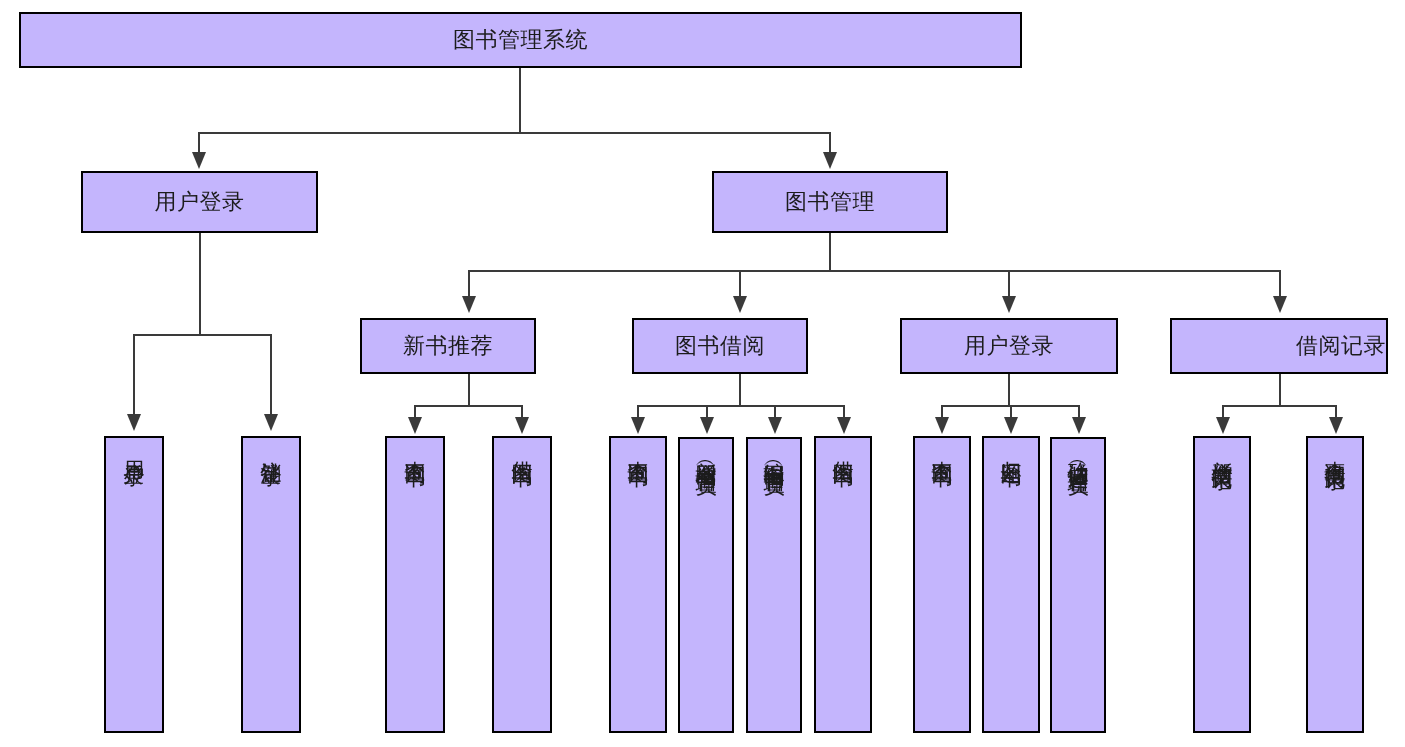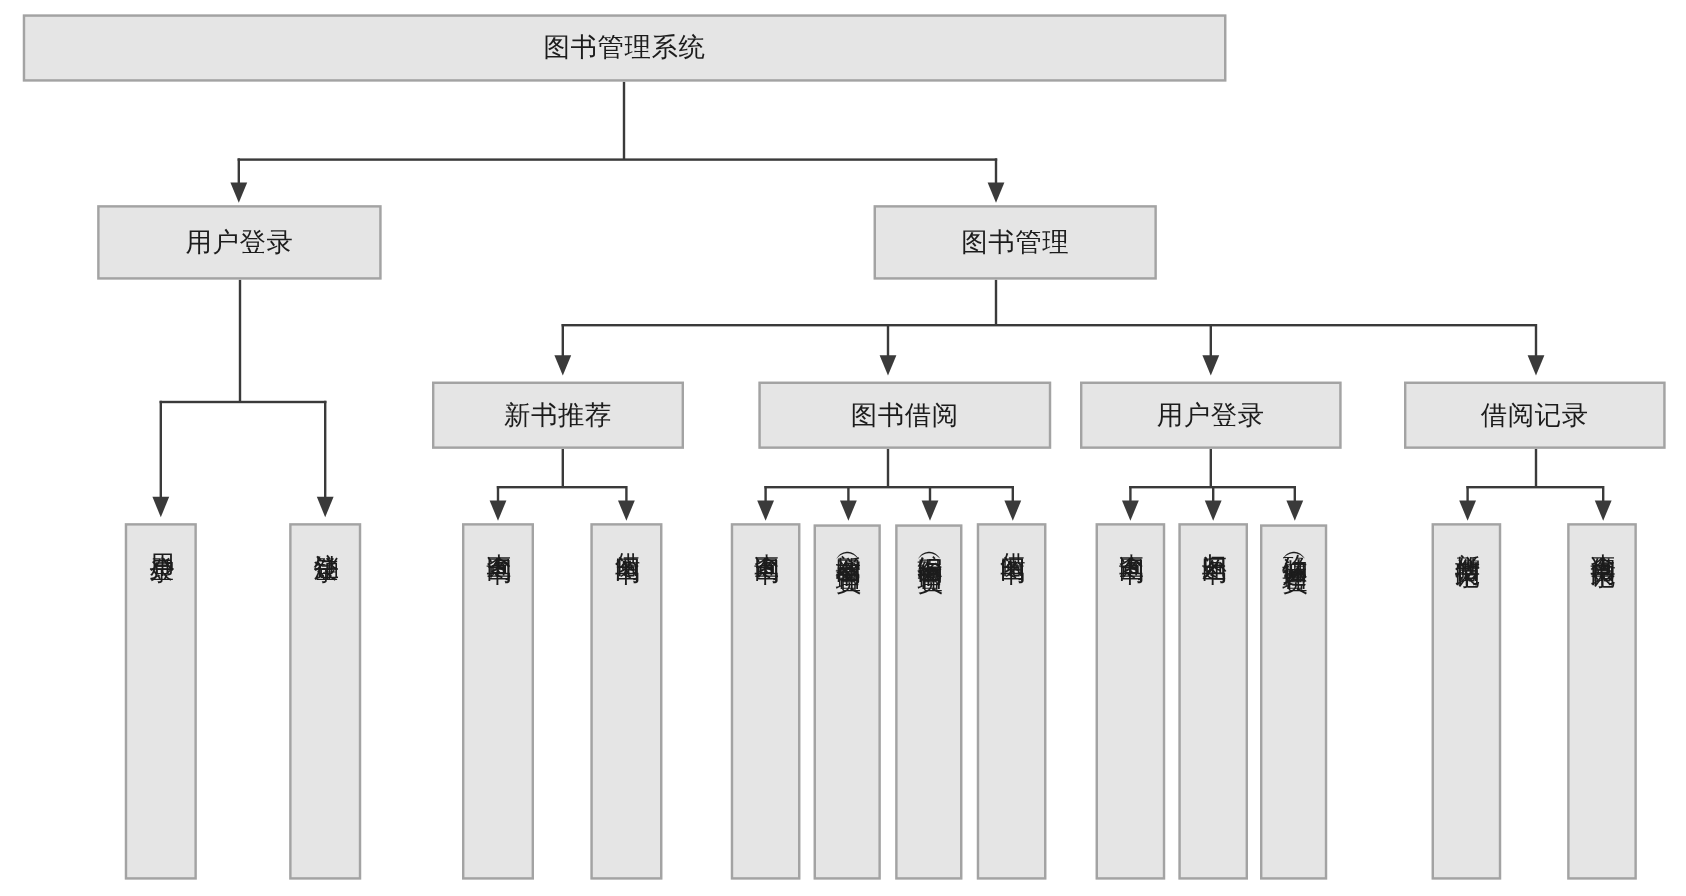--- a/index.html
+++ b/index.html
@@ -14,27 +14,28 @@
     position: relative;
     width: 1405px;
     height: 747px;
     background: #ffffff;
     overflow: hidden;
   }
   
   .node {
     position: absolute;
     box-sizing: border-box;
-    border: 2px solid #a3a3a3;
-    background: #e5e5e5;
+    border: 2px solid #000000;
+    background: #c4b5fd;
     display: flex;
     align-items: center;
     justify-content: center;
     color: #1c1c1c;
     z-index: 3;
+    font-family: Liberation Serif, serif;
   }
   .node .label {
     display: block;
     text-align: center;
     white-space: nowrap;
     letter-spacing: 0.5px;
   }
   .node.horiz .label {
     font-size: 22px;
     line-height: 1.1;
@@ -96,21 +97,21 @@
   <div class="seg h" style="left:198px; top:132px; width:633px;"></div>
 
   <div class="seg v" style="left:198px; top:132px; height:23px;"></div>
   <div class="arrow" style="left:192px; top:152px;"></div>
   <div class="seg v" style="left:829px; top:132px; height:23px;"></div>
   <div class="arrow" style="left:823px; top:152px;"></div>
 
   <div class="node horiz" style="left:81px; top:171px; width:237px; height:62px;">
     <span class="label">用户登录</span>
   </div>
-  <div class="node horiz" style="left:712px; top:171px; width:236px; height:62px;margin-left:16px;">
+  <div class="node horiz" style="left:712px; top:171px; width:236px; height:62px;">
     <span class="label">图书管理</span>
   </div>
 
   <div class="seg v" style="left:199px; top:233px; height:102px;"></div>
   <div class="seg h" style="left:133px; top:334px; width:139px;"></div>
   <div class="seg v" style="left:133px; top:334px; height:82px;"></div>
   <div class="arrow" style="left:127px; top:414px;"></div>
   <div class="seg v" style="left:270px; top:334px; height:82px;"></div>
   <div class="arrow" style="left:264px; top:414px;"></div>
 
@@ -118,30 +119,30 @@
   <div class="seg h" style="left:468px; top:270px; width:812px;"></div>
   <div class="seg v" style="left:468px; top:270px; height:28px;"></div>
   <div class="arrow" style="left:462px; top:296px;"></div>
   <div class="seg v" style="left:739px; top:270px; height:28px;"></div>
   <div class="arrow" style="left:733px; top:296px;"></div>
   <div class="seg v" style="left:1008px; top:270px; height:28px;"></div>
   <div class="arrow" style="left:1002px; top:296px;"></div>
   <div class="seg v" style="left:1279px; top:270px; height:28px;"></div>
   <div class="arrow" style="left:1273px; top:296px;"></div>
 
-  <div class="node horiz" style="left:360px; top:318px; width:210px; height:56px;">
+  <div class="node horiz" style="left:360px; top:318px; width:176px; height:56px;">
     <span class="label">新书推荐</span>
   </div>
-  <div class="node horiz" style="left:632px; top:318px; width:244px; height:56px;">
+  <div class="node horiz" style="left:632px; top:318px; width:176px; height:56px;">
     <span class="label">图书借阅</span>
   </div>
   <div class="node horiz" style="left:900px; top:318px; width:218px; height:56px;">
     <span class="label">用户登录</span>
   </div>
-  <div class="node horiz" style="left:1170px; top:318px; width:218px; height:56px;">
+  <div class="node horiz" style="left:1170px; top:318px; width:218px; height:56px;justify-content:flex-end;">
     <span class="label">借阅记录</span>
   </div>
 
   <div class="seg v" style="left:468px; top:374px; height:32px;"></div>
   <div class="seg h" style="left:414px; top:405px; width:108px;"></div>
   <div class="seg v" style="left:414px; top:405px; height:14px;"></div>
   <div class="arrow" style="left:408px; top:417px;"></div>
   <div class="seg v" style="left:521px; top:405px; height:14px;"></div>
   <div class="arrow" style="left:515px; top:417px;"></div>
 

